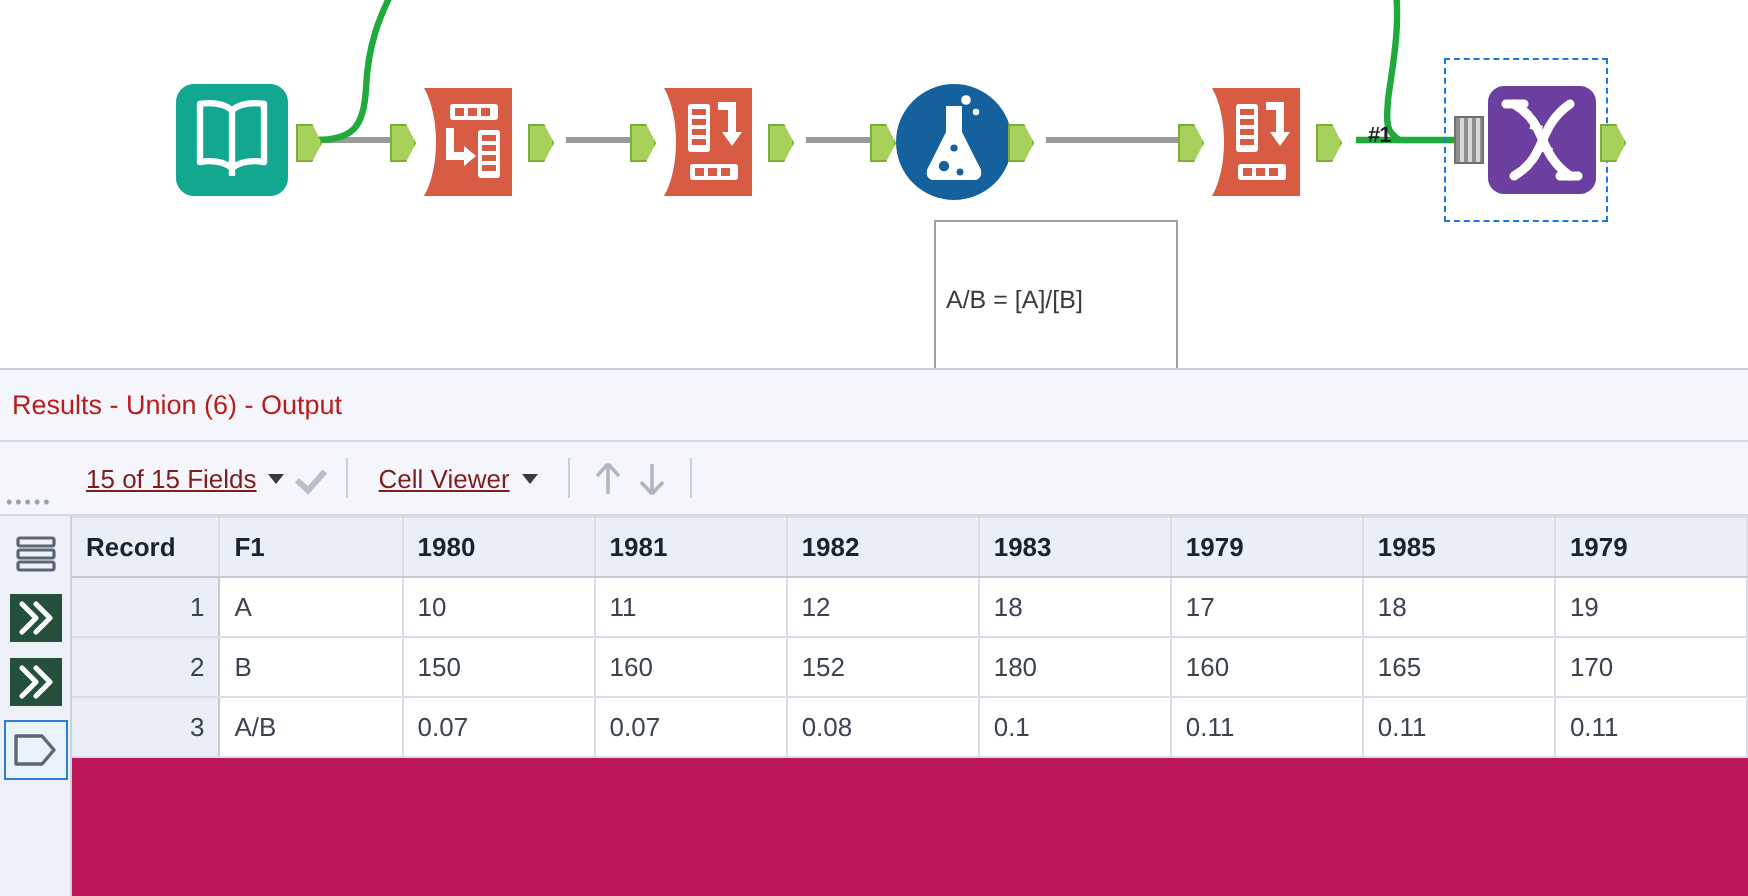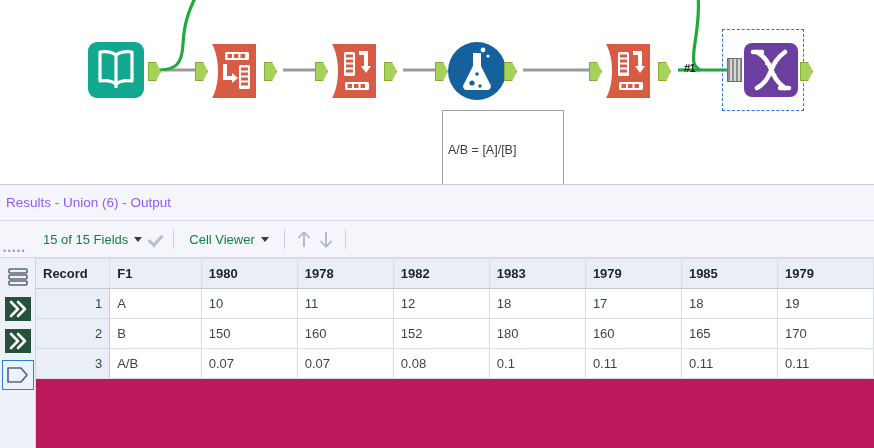--- a/index.html
+++ b/index.html
@@ -70,33 +70,34 @@
     background: #f4f6fb;
     border-top: 1px solid #c8cdd8;
   }
   #results-titlebar {
     position: absolute; left: 0; top: 0; width: 874px; height: 36px;
     background: #f4f6fb;
     border-bottom: 1px solid #d5d9e2;
     display: flex; align-items: center;
   }
   #results-title {
-    padding-left: 6px; font-size: 13.5px; color: #8b5cf6;
+    padding-left: 6px; font-size: 13.5px; color: #b91c1c;
   }
 
   #toolbar {
     position: absolute; left: 0; top: 36px; width: 874px; height: 37px;
     background: #f4f6fb;
     display: flex; align-items: center;
     border-bottom: 1px solid #d5d9e2;
   }
   .tb-item {
     display: flex; align-items: center; gap: 6px;
-    font-size: 13px; color: #15803d;
+    font-size: 13px; color: #7f1d1d;
     padding: 0 7px;
+    text-decoration: underline;
   }
   .caret {
     width: 0; height: 0;
     border-left: 4px solid transparent;
     border-right: 4px solid transparent;
     border-top: 5px solid #3a3a3a;
     display: inline-block;
   }
   .tb-sep {
     width: 1px; height: 20px; background: #cbd0da; margin: 0 8px;
@@ -241,21 +242,21 @@
                  C18 50, 16.5 47, 18 44 L27 26 Z" fill="#ffffff"></path>
         <path d="M20.5 40 L41.5 40 L44 44 C45.5 47, 44 50, 41 50 L21 50 C18 50, 16.5 47, 18 44 Z" fill="#ffffff"></path>
         <circle cx="26" cy="43" r="2.6" fill="#15619e"></circle>
         <circle cx="34" cy="46" r="1.7" fill="#15619e"></circle>
         <circle cx="31" cy="34" r="1.8" fill="#15619e"></circle>
         <circle cx="37" cy="10" r="2.4" fill="#ffffff"></circle>
         <circle cx="42" cy="16" r="1.6" fill="#ffffff"></circle>
       </svg>
       <div class="anchor out" style="left:58px; top:22px;"></div>
     </div>
-    <div class="annot" style="left:442px; top:110px; width:122px;">
+    <div class="annot" style="left:467px; top:110px; width:122px;">
       <div>A/B = [A]/[B]</div>
       
     </div>
 
     <div class="tool" style="left:600px; top:40px; width:60px; height:60px;">
       <div class="anchor in" style="left:-11px; top:22px;"></div>
       <svg width="62" height="62" viewBox="0 0 62 62">
         <path d="M6 4 L50 4 L50 58 L6 58 C14 44, 14 18, 6 4 Z" fill="#d85c43"></path>
         <rect x="18" y="12" width="11" height="24" rx="1.5" fill="#fff"></rect>
         <rect x="20" y="14.5" width="7" height="3" fill="#d85c43"></rect>
@@ -365,21 +366,21 @@
             <col class="col-yr">
           <col class="col-yr">
             <col class="col-yr">
             <col class="col-yr">
         </colgroup>
         <thead>
           <tr id="hdr-row">
               <th class="recnum">Record</th>
               <th>F1</th>
               <th>1980</th>
-              <th>1978</th>
+              <th>1981</th>
               <th>1982</th>
               <th>1983</th>
               <th>1979</th>
               <th>1985</th>
               <th>1979</th>
             </tr>
         </thead>
         <tbody id="tbody">
             <tr>
               <td class="recnum">1</td>

